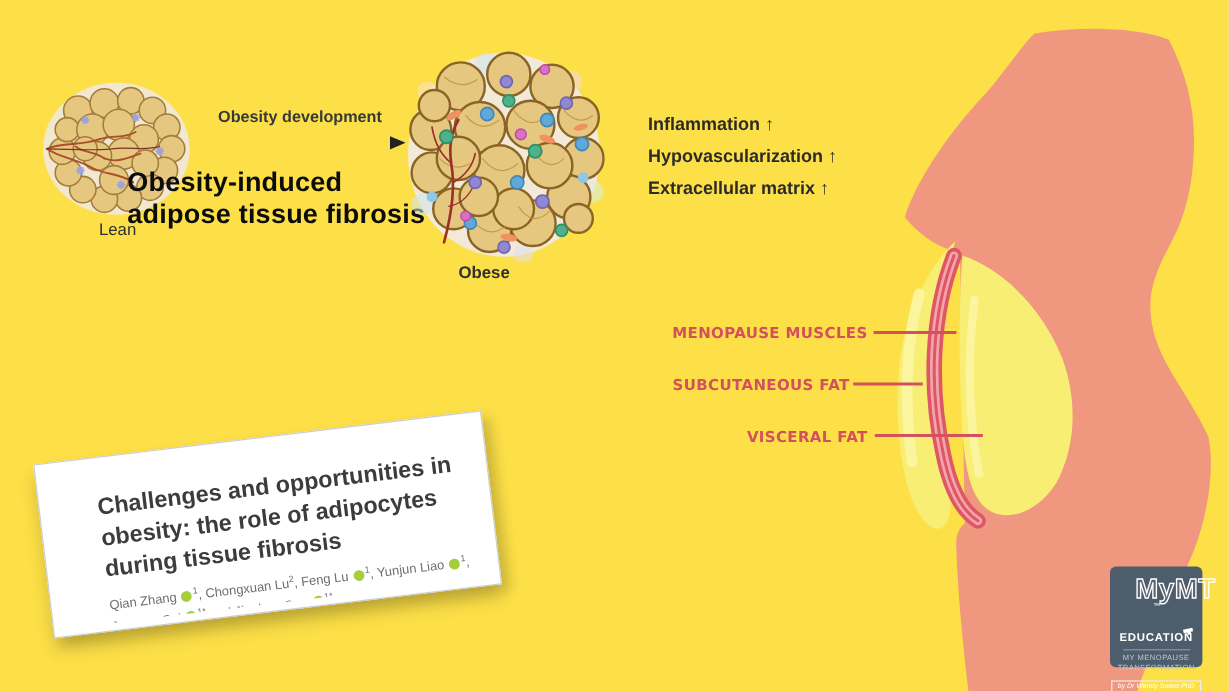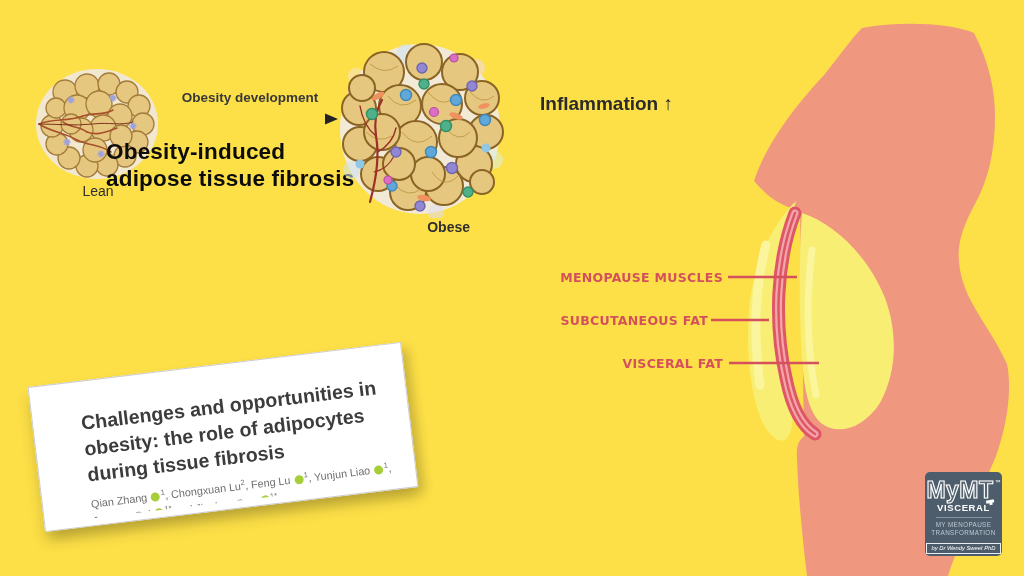--- a/index.html
+++ b/index.html
@@ -7,23 +7,23 @@
          font-family:"Liberation Sans", sans-serif;}
   .abs{position:absolute;}
 
   
   .arrow-label{left:155px;top:90px;width:190px;text-align:center;
     font-size:13.5px;font-weight:bold;color:#383838;}
   .diagram-title{left:106px;top:138px;width:288px;text-align:left;
     font-size:22.5px;font-weight:bold;color:#0c0c0c;line-height:27px;letter-spacing:.2px;}
   .lean-label{left:55px;top:183px;width:86px;text-align:center;
     font-size:14px;font-weight:normal;color:#2f2f2f;}
-  .obese-label{left:382px;top:219px;width:88px;text-align:right;
+  .obese-label{left:382px;top:219px;width:88px;text-align:left;
     font-size:14px;font-weight:bold;color:#2f2f2f;}
-  .effects{left:540px;top:90px;font-size:19px;font-weight:bold;color:#2b2b2b;line-height:27px;}
+  .effects{left:540px;top:90px;font-size:15px;font-weight:bold;color:#2b2b2b;line-height:27px;}
 
   
   .callout{font-family:"DejaVu Sans", sans-serif;font-size:12.5px;font-weight:bold;
     color:#d4505c;letter-spacing:.3px;text-align:right;}
   .lbl-abd{left:538px;top:270px;width:185px;}
   .lbl-sub{left:518px;top:313px;width:190px;}
   .lbl-vis{left:538px;top:356px;width:185px;}
 
   
   .paper{left:35px;top:364px;width:376px;height:146px;background:#ffffff;
@@ -34,21 +34,21 @@
   .paper-authors{margin-top:9px;font-size:10.8px;color:#6e6e6e;white-space:nowrap;}
   .paper-authors sup{font-size:7.5px;}
   .authors-clip{height:8px;overflow:hidden;}
   .orcid{display:inline-block;width:9px;height:9px;border-radius:50%;
     background:#a6ce39;vertical-align:-1px;margin:0 1px;}
 
   
   .logo{left:925px;top:472px;width:77px;height:84px;background:#4e5d6b;border-radius:5px;
     text-align:center;box-sizing:border-box;padding-top:7px;color:#fff;}
   .logo-brand{font-size:23px;font-weight:bold;line-height:22px;letter-spacing:.5px;
-    color:rgba(255,255,255,0.06);-webkit-text-stroke:1.1px #ffffff;display:inline-block;}
+    color:rgba(255,255,255,0.06);-webkit-text-stroke:1.1px #ffffff;display:inline-block;padding-left:21px;}
   .logo-tm{font-size:6px;color:#fff;vertical-align:14px;-webkit-text-stroke:0;margin-left:1px;}
   .logo-edu{position:relative;font-size:9.5px;font-weight:bold;letter-spacing:.6px;line-height:11px;color:#ffffff;}
   .cap{position:absolute;right:8px;top:-2px;width:8px;height:2.5px;background:#fff;
     transform:rotate(-12deg);}
   .cap:after{content:"";position:absolute;left:2.5px;top:1.5px;width:3px;height:3px;background:#fff;}
   .logo-div{width:56px;height:1px;background:rgba(255,255,255,.35);margin:4px auto 3px;}
   .logo-sub{font-size:6.3px;letter-spacing:.4px;line-height:7.5px;color:#bdc9d4;}
   .logo-by{display:inline-block;margin-top:4px;border:1px solid #e8edf2;padding:1.5px 4px;
     font-size:5.8px;font-style:italic;color:#ffffff;line-height:6px;}
 </style>
@@ -215,20 +215,22 @@
         <ellipse cx="88" cy="158" rx="7" ry="3" transform="rotate(10 88 158)"></ellipse>
         <ellipse cx="148" cy="66" rx="6" ry="2.6" transform="rotate(-15 148 66)"></ellipse>
       </g>
     </g>
   </svg>
 
   <div class="abs obese-label">Obese</div>
 
   <div class="abs effects">
     <div>Inflammation ↑</div>
+    <div>Hypovascularization ↑</div>
+    <div>Extracellular matrix ↑</div>
   </div>
 
   <svg class="abs" style="left:700px;top:0" width="324" height="576" viewBox="700 0 324 576">
     <path d="M 862,28
       C 900,21 950,23 974,33
       C 988,60 995,88 995,116
       C 995,152 988,180 976,202
       C 963,226 957,243 959,262
       C 962,300 989,324 1007,364
       C 1014,398 1002,446 990,470
@@ -281,21 +283,21 @@
     <div class="authors-clip">
       <div class="paper-authors" id="authors2" style="margin-top:3px">Junrong Cai <span class="orcid"></span><sup>1*</sup> and Jianhua Gao <span class="orcid"></span><sup>1*</sup></div>
     </div>
   </div>
 
   <div class="abs logo">
     <div>
       <span class="logo-brand">MyMT</span><span class="logo-tm">™</span>
     </div>
     <div class="logo-edu">
-      <span>VISCERAL</span>
+      <span>EDUCATION</span>
       <span class="cap"></span>
     </div>
     <div class="logo-div"></div>
     <div class="logo-sub">MY MENOPAUSE</div>
     <div class="logo-sub">TRANSFORMATION</div>
     <div class="logo-by">by Dr Wendy Sweet PhD</div>
   </div>
 
 </div>
 

